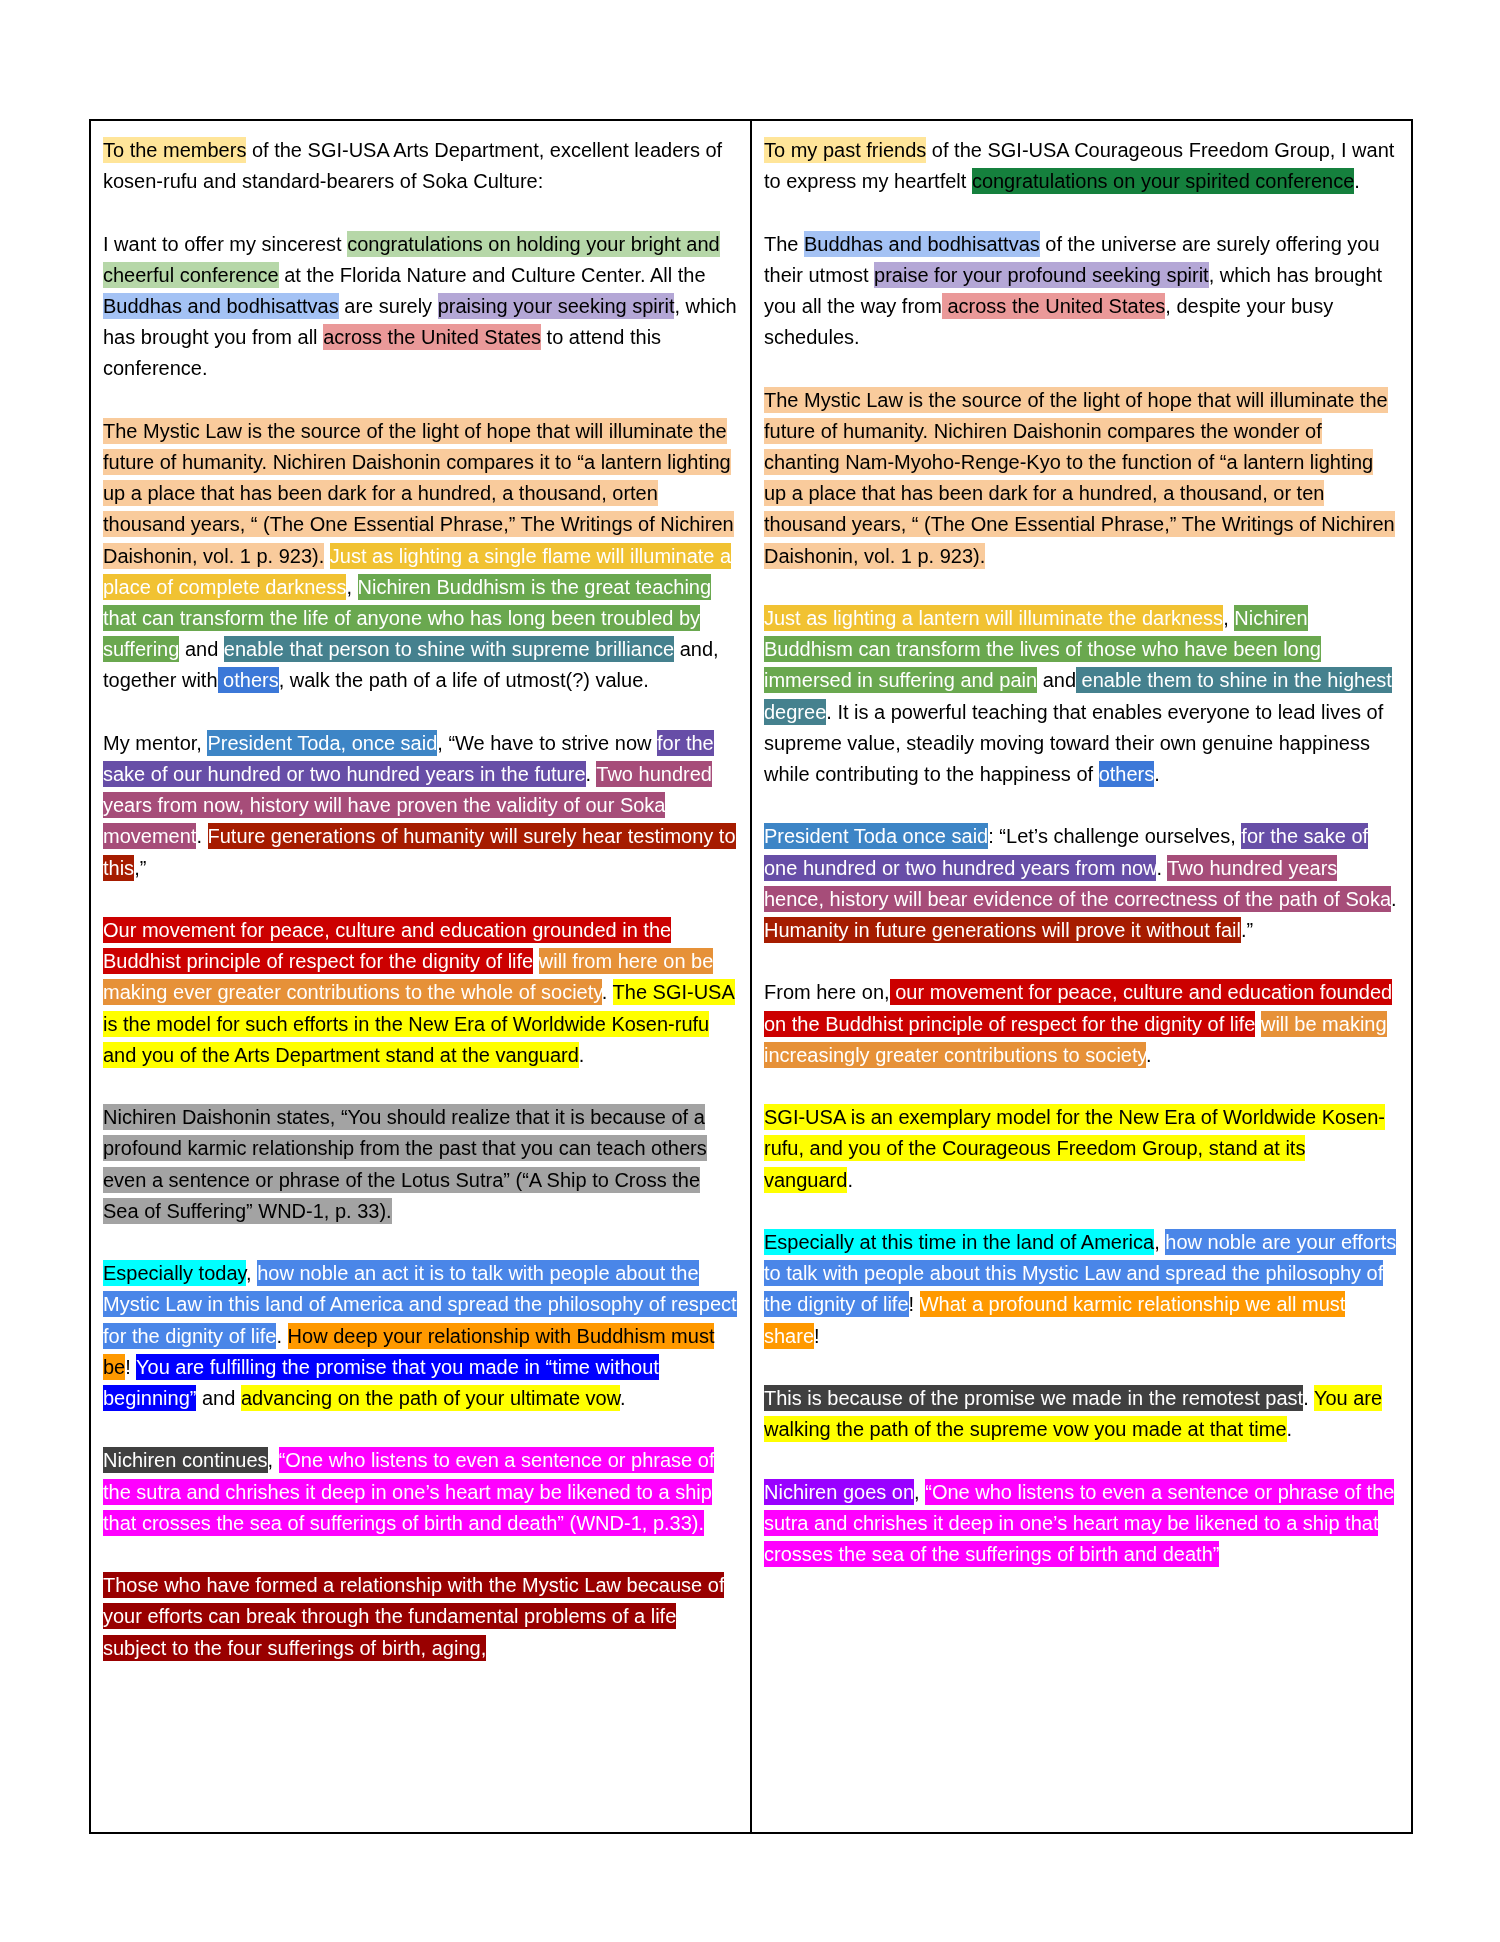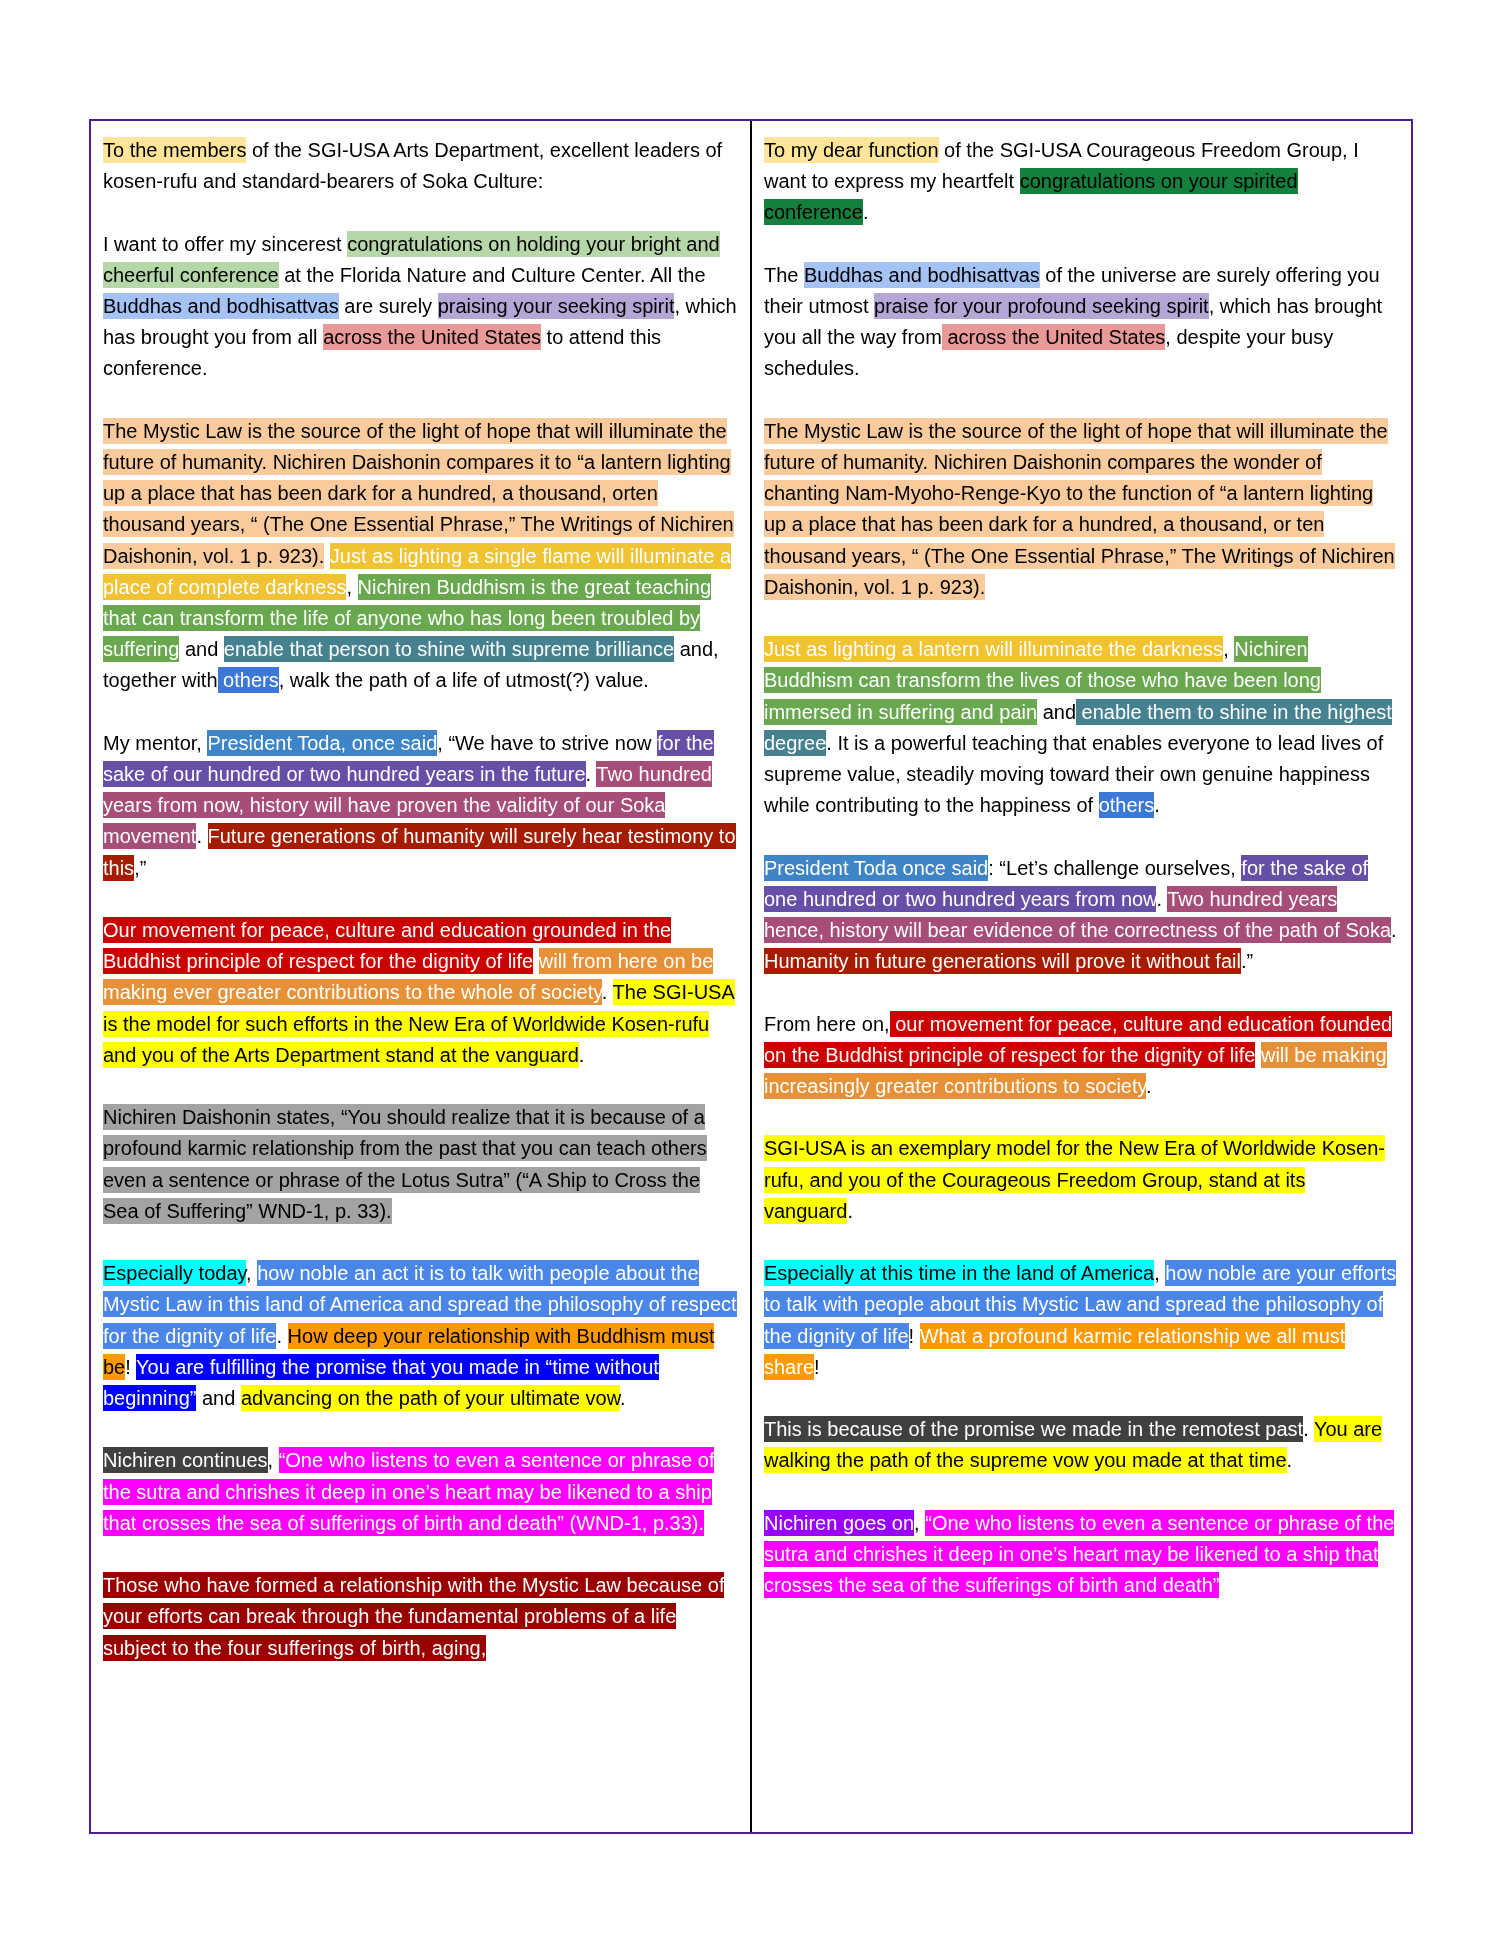--- a/index.html
+++ b/index.html
@@ -1,19 +1,19 @@
 <!DOCTYPE html>
 <html><head>
 <meta charset="utf-8">
 <style>
   html, body { margin:0; padding:0; background:#ffffff; }
   body { width:1500px; height:1942px; position:relative; overflow:hidden;
          font-family:"Liberation Sans", sans-serif; color:#000; }
   .table { position:absolute; left:89px; top:119px; width:1324px; height:1715px;
-           border:2px solid #4c1d95; box-sizing:border-box; display:flex; }
+           border:2px solid #000000; box-sizing:border-box; display:flex; }
   .col { box-sizing:border-box; padding:14px 12px 0 12px; height:100%; overflow:hidden; }
   .col.left { width:662px; border-right:2px solid #000; }
   .col.right { width:660px; }
   .para { font-size:20px; line-height:31.2px; margin:0 0 31.2px 0; }
   .hl { padding:2px 0; -webkit-box-decoration-break:clone; box-decoration-break:clone; }
   .w { color:#ffffff; }
 </style>
 </head>
 <body>
 
@@ -23,21 +23,21 @@
       <p class="para"><span>I want to offer my sincerest </span><span class="hl" style="background-color: rgb(182, 215, 168);">congratulations on holding your bright and cheerful conference</span><span> at the Florida Nature and Culture Center. All the </span><span class="hl" style="background-color: rgb(164, 194, 244);">Buddhas and bodhisattvas</span><span> are surely </span><span class="hl" style="background-color: rgb(180, 167, 214);">praising your seeking spirit</span><span>, which has brought you from all </span><span class="hl" style="background-color: rgb(234, 153, 153);">across the United States</span><span> to attend this conference.</span></p>
       <p class="para"><span class="hl" style="background-color: rgb(249, 203, 156);">The Mystic Law is the source of the light of hope that will illuminate the future of humanity. Nichiren Daishonin compares it to “a lantern lighting up a place that has been dark for a hundred, a thousand, orten thousand years, “ (The One Essential Phrase,” The Writings of Nichiren Daishonin, vol. 1 p. 923).</span><span> </span><span class="hl w" style="background-color: rgb(241, 194, 50);">Just as lighting a single flame will illuminate a place of complete darkness</span><span>, </span><span class="hl w" style="background-color: rgb(106, 168, 79);">Nichiren Buddhism is the great teaching that can transform the life of anyone who has long been troubled by suffering</span><span> and </span><span class="hl w" style="background-color: rgb(69, 129, 142);">enable that person to shine with supreme brilliance</span><span> and, together with</span><span class="hl w" style="background-color: rgb(60, 120, 216);"> others</span><span>, walk the path of a life of utmost(?) value.</span></p>
       <p class="para"><span>My mentor, </span><span class="hl w" style="background-color: rgb(61, 133, 198);">President Toda, once said</span><span>, “We have to strive now </span><span class="hl w" style="background-color: rgb(103, 78, 167);">for the sake of our hundred or two hundred years in the future</span><span>. </span><span class="hl w" style="background-color: rgb(166, 77, 121);">Two hundred years from now, history will have proven the validity of our Soka movement</span><span>. </span><span class="hl w" style="background-color: rgb(166, 28, 0);">Future generations of humanity will surely hear testimony to this</span><span>,”</span></p>
       <p class="para"><span class="hl w" style="background-color: rgb(204, 0, 0);">Our movement for peace, culture and education grounded in the Buddhist principle of respect for the dignity of life</span><span> </span><span class="hl w" style="background-color: rgb(230, 145, 56);">will from here on be making ever greater contributions to the whole of society</span><span>. </span><span class="hl" style="background-color: rgb(255, 255, 0);">The SGI-USA is the model for such efforts in the New Era of Worldwide Kosen-rufu and you of the Arts Department stand at the vanguard</span><span>.</span></p>
       <p class="para"><span class="hl" style="background-color: #a3a3a3;">Nichiren Daishonin states, “You should realize that it is because of a profound karmic relationship from the past that you can teach others even a sentence or phrase of the Lotus Sutra” (“A Ship to Cross the Sea of Suffering” WND-1, p. 33).</span></p>
       <p class="para"><span class="hl" style="background-color: rgb(0, 255, 255);">Especially today</span><span>, </span><span class="hl w" style="background-color: rgb(74, 134, 232);">how noble an act it is to talk with people about the Mystic Law in this land of America and spread the philosophy of respect for the dignity of life</span><span>. </span><span class="hl" style="background-color: rgb(255, 153, 0);">How deep your relationship with Buddhism must be</span><span>! </span><span class="hl w" style="background-color: rgb(0, 0, 255);">You are fulfilling the promise that you made in “time without beginning”</span><span> and </span><span class="hl" style="background-color: rgb(255, 255, 0);">advancing on the path of your ultimate vow</span><span>.</span></p>
       <p class="para"><span class="hl w" style="background-color: #404040;">Nichiren continues</span><span>, </span><span class="hl w" style="background-color: rgb(255, 0, 255);">“One who listens to even a sentence or phrase of the sutra and chrishes it deep in one’s heart may be likened to a ship that crosses the sea of sufferings of birth and death” (WND-1, p.33).</span></p>
       <p class="para"><span class="hl w" style="background-color: rgb(153, 0, 0);">Those who have formed a relationship with the Mystic Law because of your efforts can break through the fundamental problems of a life subject to the four sufferings of birth, aging,</span></p>
     </div>
   <div class="col right" id="col-right">
-      <p class="para"><span class="hl" style="background-color: rgb(255, 229, 153);">To my dear function</span><span> of the SGI-USA Courageous Freedom Group, I want to express my heartfelt </span><span class="hl" style="background-color: #15803d;">congratulations on your spirited conference</span><span>.</span></p>
+      <p class="para"><span class="hl" style="background-color: rgb(255, 229, 153);">To my past friends</span><span> of the SGI-USA Courageous Freedom Group, I want to express my heartfelt </span><span class="hl" style="background-color: #15803d;">congratulations on your spirited conference</span><span>.</span></p>
       <p class="para"><span>The </span><span class="hl" style="background-color: rgb(164, 194, 244);">Buddhas and bodhisattvas</span><span> of the universe are surely offering you their utmost </span><span class="hl" style="background-color: rgb(180, 167, 214);">praise for your profound seeking spirit</span><span>, which has brought you all the way from</span><span class="hl" style="background-color: rgb(234, 153, 153);"> across the United States</span><span>, despite your busy schedules.</span></p>
       <p class="para"><span class="hl" style="background-color: rgb(249, 203, 156);">The Mystic Law is the source of the light of hope that will illuminate the future of humanity. Nichiren Daishonin compares the wonder of chanting Nam-Myoho-Renge-Kyo to the function of “a lantern lighting up a place that has been dark for a hundred, a thousand, or ten thousand years, “ (The One Essential Phrase,” The Writings of Nichiren Daishonin, vol. 1 p. 923).</span></p>
       <p class="para"><span class="hl w" style="background-color: rgb(241, 194, 50);">Just as lighting a lantern will illuminate the darkness</span><span>, </span><span class="hl w" style="background-color: rgb(106, 168, 79);">Nichiren Buddhism can transform the lives of those who have been long immersed in suffering and pain</span><span> and</span><span class="hl w" style="background-color: rgb(69, 129, 142);"> enable them to shine in the highest degree</span><span>. It is a powerful teaching that enables everyone to lead lives of supreme value, steadily moving toward their own genuine happiness while contributing to the happiness of </span><span class="hl w" style="background-color: rgb(60, 120, 216);">others</span><span>.</span></p>
       <p class="para"><span class="hl w" style="background-color: rgb(61, 133, 198);">President Toda once said</span><span>: “Let’s challenge ourselves, </span><span class="hl w" style="background-color: rgb(103, 78, 167);">for the sake of one hundred or two hundred years from now</span><span>. </span><span class="hl w" style="background-color: rgb(166, 77, 121);">Two hundred years hence, history will bear evidence of the correctness of the path of Soka</span><span>. </span><span class="hl w" style="background-color: rgb(166, 28, 0);">Humanity in future generations will prove it without fail</span><span>.”</span></p>
       <p class="para"><span>From here on,</span><span class="hl w" style="background-color: rgb(204, 0, 0); margin-top: 48px;"> our movement for peace, culture and education founded on the Buddhist principle of respect for the dignity of life</span><span> </span><span class="hl w" style="background-color: rgb(230, 145, 56);">will be making increasingly greater contributions to society</span><span>.</span></p>
       <p class="para"><span class="hl" style="background-color: rgb(255, 255, 0);">SGI-USA is an exemplary model for the New Era of Worldwide Kosen-rufu, and you of the Courageous Freedom Group, stand at its vanguard</span><span>.</span></p>
       <p class="para"><span class="hl" style="background-color: rgb(0, 255, 255);">Especially at this time in the land of America</span><span>, </span><span class="hl w" style="background-color: rgb(74, 134, 232);">how noble are your efforts to talk with people about this Mystic Law and spread the philosophy of the dignity of life</span><span>! </span><span class="hl w" style="background-color: rgb(255, 153, 0);">What a profound karmic relationship we all must share</span><span>!</span></p>
       <p class="para"><span class="hl w" style="background-color: #404040;">This is because of the promise we made in the remotest past</span><span>. </span><span class="hl" style="background-color: rgb(255, 255, 0);">You are walking the path of the supreme vow you made at that time</span><span>.</span></p>
       <p class="para"><span class="hl w" style="background-color: rgb(153, 0, 255);">Nichiren goes on</span><span>, </span><span class="hl w" style="background-color: rgb(255, 0, 255);">“One who listens to even a sentence or phrase of the sutra and chrishes it deep in one’s heart may be likened to a ship that crosses the sea of the sufferings of birth and death”</span></p>
     </div>

